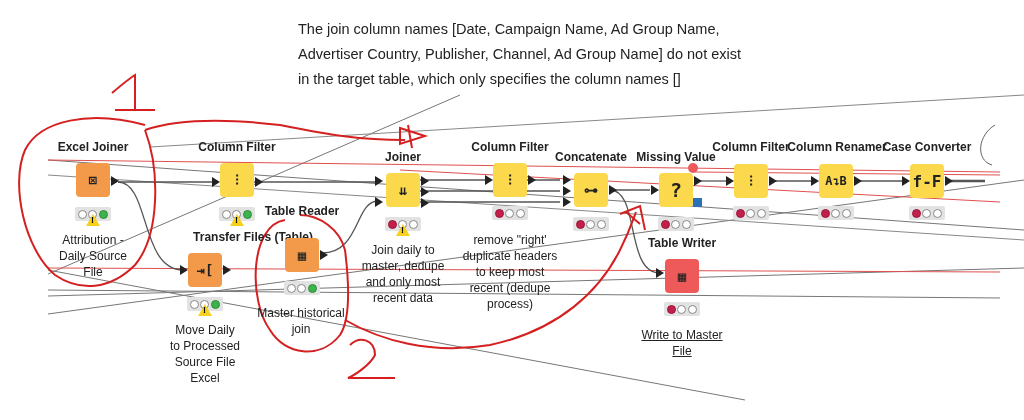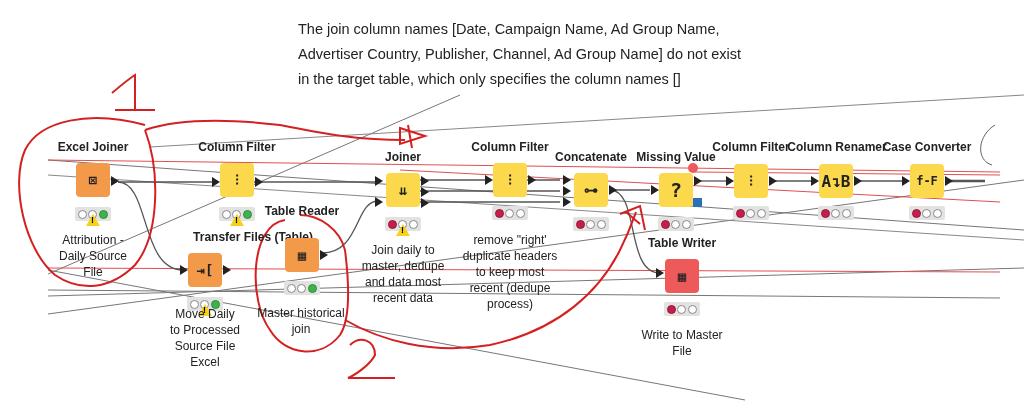--- a/index.html
+++ b/index.html
@@ -111,21 +111,21 @@
 <div class="node orange" style="left:188px;top:253px;">
   <span class="icon-glyph">⇥[</span>
 </div>
 <div class="port-out" style="left:223px;top:265px;"></div>
 <div class="status" style="left:187px;top:297px;">
   <span class="dot"></span>
     <span class="dot"></span>
     <span class="dot green"></span>
 </div>
 <div class="warn" style="left:198px;top:304px;"></div>
-<div class="annot" style="left:145px;top:306px;">
+<div class="annot" style="left:145px;top:322px;">
   <div>Move Daily</div>
   <div>to Processed</div>
   <div>Source File</div>
   <div>Excel</div>
 </div>
 
 <div class="node-title" style="left:237px;top:204px;">Table Reader</div>
 <div class="node orange" style="left:285px;top:238px;">
   <span class="icon-glyph">▦</span>
 </div>
@@ -151,21 +151,21 @@
 <div class="port-out" style="left:421px;top:198px;"></div>
 <div class="status" style="left:385px;top:217px;">
   <span class="dot crimson"></span>
     <span class="dot"></span>
     <span class="dot"></span>
 </div>
 <div class="warn" style="left:396px;top:224px;"></div>
 <div class="annot" style="left:343px;top:242px;">
   <div>Join daily to</div>
   <div>master, dedupe</div>
-  <div>and data most</div>
+  <div>and only most</div>
   <div>recent data</div>
 </div>
 
 <div class="node-title" style="left:445px;top:140px;">Column Filter</div>
 <div class="port-in" style="left:485px;top:175px;"></div>
 <div class="node yellow" style="left:493px;top:163px;">
   <span class="icon-glyph">⫶</span>
 </div>
 <div class="port-out" style="left:528px;top:175px;"></div>
 <div class="status" style="left:492px;top:206px;">
@@ -217,47 +217,47 @@
 <div class="port-out" style="left:769px;top:176px;"></div>
 <div class="status" style="left:733px;top:206px;">
   <span class="dot crimson"></span>
     <span class="dot"></span>
     <span class="dot"></span>
 </div>
 
 <div class="node-title" style="left:772px;top:140px;">Column Renamer</div>
 <div class="port-in" style="left:811px;top:176px;"></div>
 <div class="node yellow" style="left:819px;top:164px;">
-  <span class="icon-glyph" style="font-size:16px;">A↴B</span>
+  <span class="icon-glyph" style="font-size:12px;">A↴B</span>
 </div>
 <div class="port-out" style="left:854px;top:176px;"></div>
 <div class="status" style="left:818px;top:206px;">
   <span class="dot crimson"></span>
     <span class="dot"></span>
     <span class="dot"></span>
 </div>
 
 <div class="node-title" style="left:862px;top:140px;">Case Converter</div>
 <div class="port-in" style="left:902px;top:176px;"></div>
 <div class="node yellow" style="left:910px;top:164px;">
-  <span class="icon-glyph" style="font-size:12px;">f-F</span>
+  <span class="icon-glyph" style="font-size:16px;">f-F</span>
 </div>
 <div class="port-out" style="left:945px;top:176px;"></div>
 <div class="status" style="left:909px;top:206px;">
   <span class="dot crimson"></span>
     <span class="dot"></span>
     <span class="dot"></span>
 </div>
 
 <div class="node-title" style="left:617px;top:236px;">Table Writer</div>
 <div class="port-in" style="left:656px;top:268px;"></div>
 <div class="node red" style="left:665px;top:259px;">
   <span class="icon-glyph">▦</span>
 </div>
 <div class="status" style="left:664px;top:302px;">
   <span class="dot crimson"></span>
     <span class="dot"></span>
     <span class="dot"></span>
 </div>
-<div class="annot" style="left:622px;top:327px;">
+<div class="annot" style="left:622px;top:327px;text-decoration:underline;">
   <div>Write to Master</div>
   <div>File</div>
 </div>
 
 </body></html>

